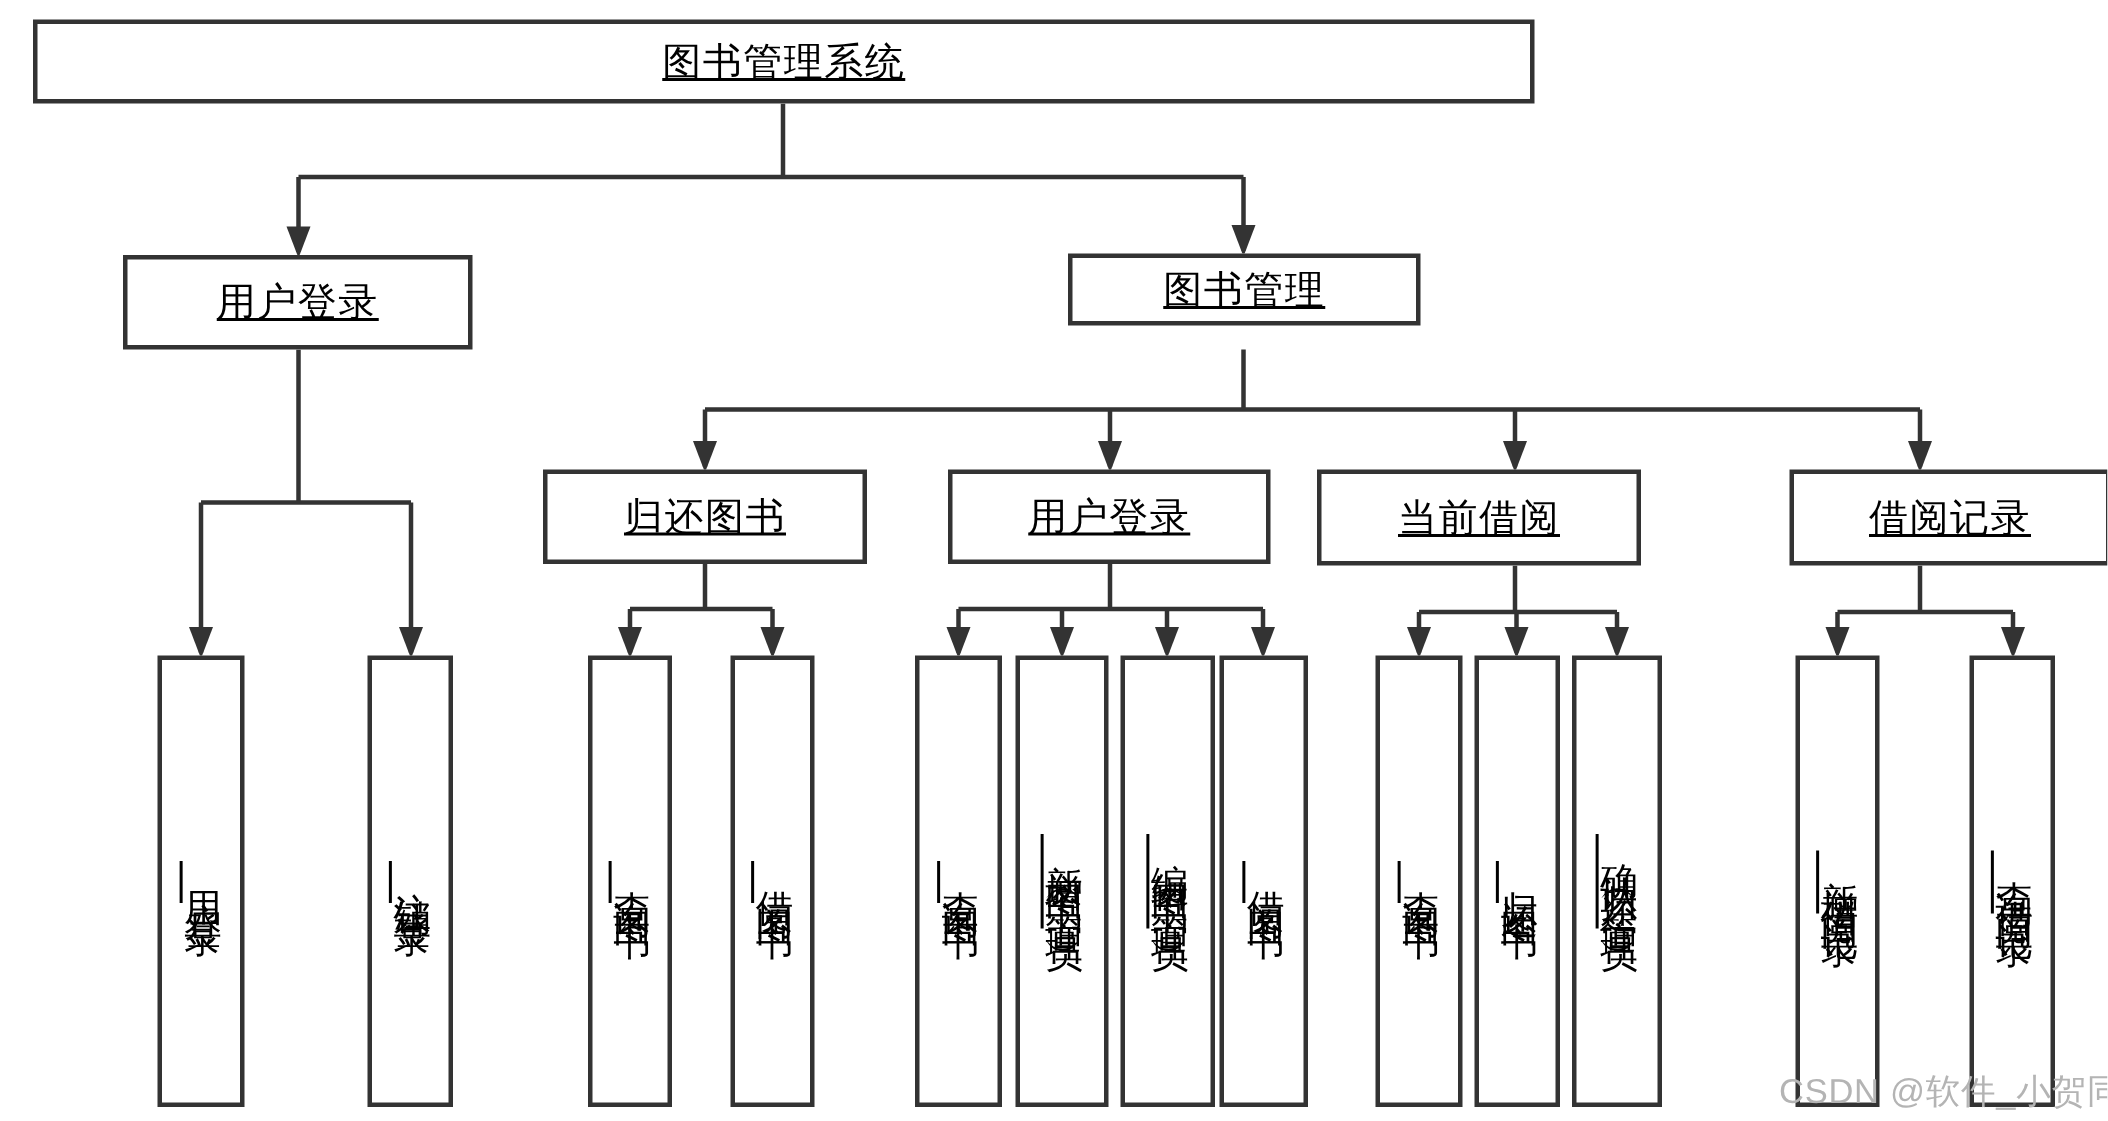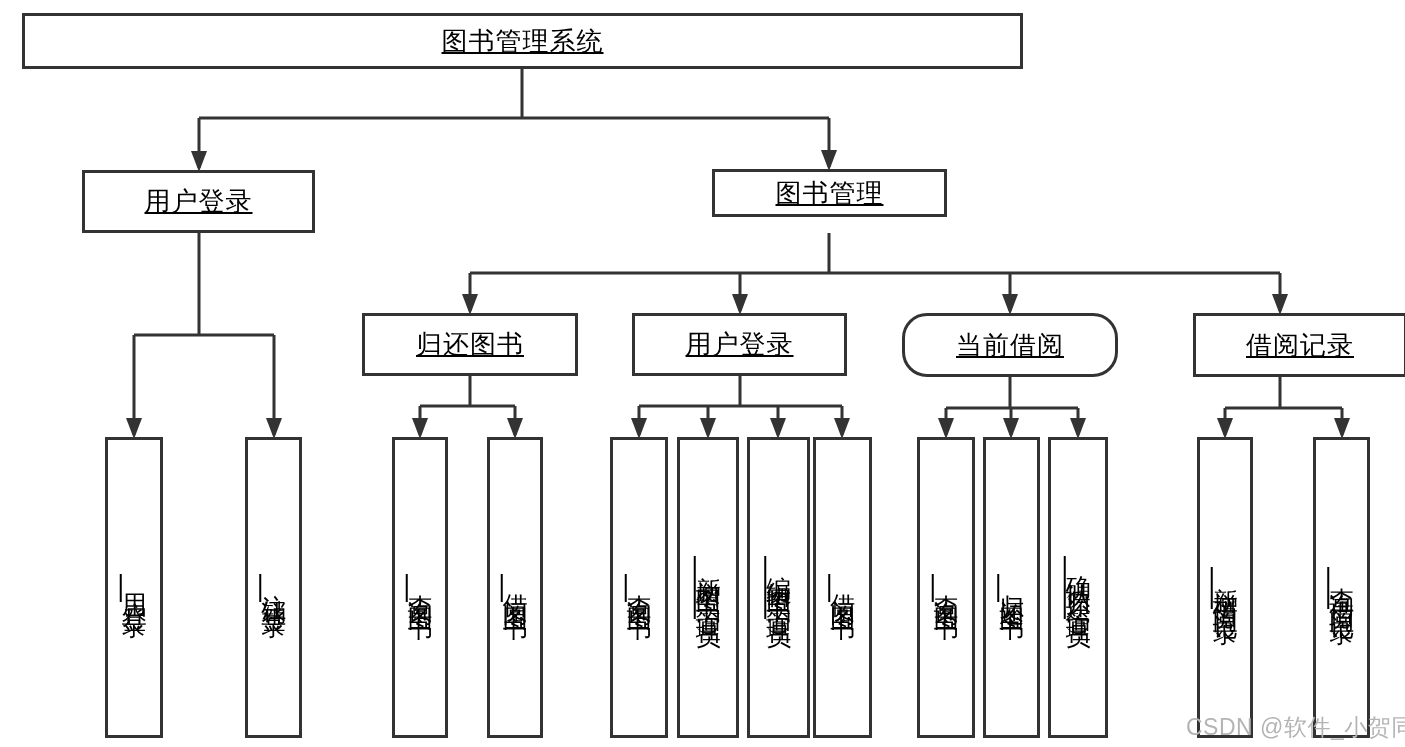--- a/index.html
+++ b/index.html
@@ -59,21 +59,21 @@
     </g>
   </svg>
 
   <div class="node h" style="left:22px;top:13px;width:1001px;height:56px;">图书管理系统</div>
 
   <div class="node h" style="left:82px;top:170px;width:233px;height:63px;">用户登录</div>
   <div class="node h" style="left:712px;top:169px;width:235px;height:48px;">图书管理</div>
 
   <div class="node h" style="left:362px;top:313px;width:216px;height:63px;">归还图书</div>
   <div class="node h" style="left:632px;top:313px;width:215px;height:63px;">用户登录</div>
-  <div class="node h" style="left:902px;top:313px;width:216px;height:64px;border-radius:25px;">当前借阅</div>
+  <div class="node h" style="left:878px;top:313px;width:216px;height:64px;">当前借阅</div>
   <div class="node h" style="left:1173px;top:313px;width:214px;height:64px;margin-left:20px;">借阅记录</div>
 
   <div class="node v" style="left:105px;top:437px;width:58px;height:301px;">用户登录</div>
   <div class="node v" style="left:245px;top:437px;width:57px;height:301px;">注销登录</div>
 
   <div class="node v" style="left:392px;top:437px;width:56px;height:301px;">查询图书</div>
   <div class="node v" style="left:487px;top:437px;width:56px;height:301px;">借阅图书</div>
 
   <div class="node v" style="left:610px;top:437px;width:58px;height:301px;">查询图书</div>
   <div class="node v" style="left:677px;top:437px;width:62px;height:301px;">新增图书（管理员）</div>

